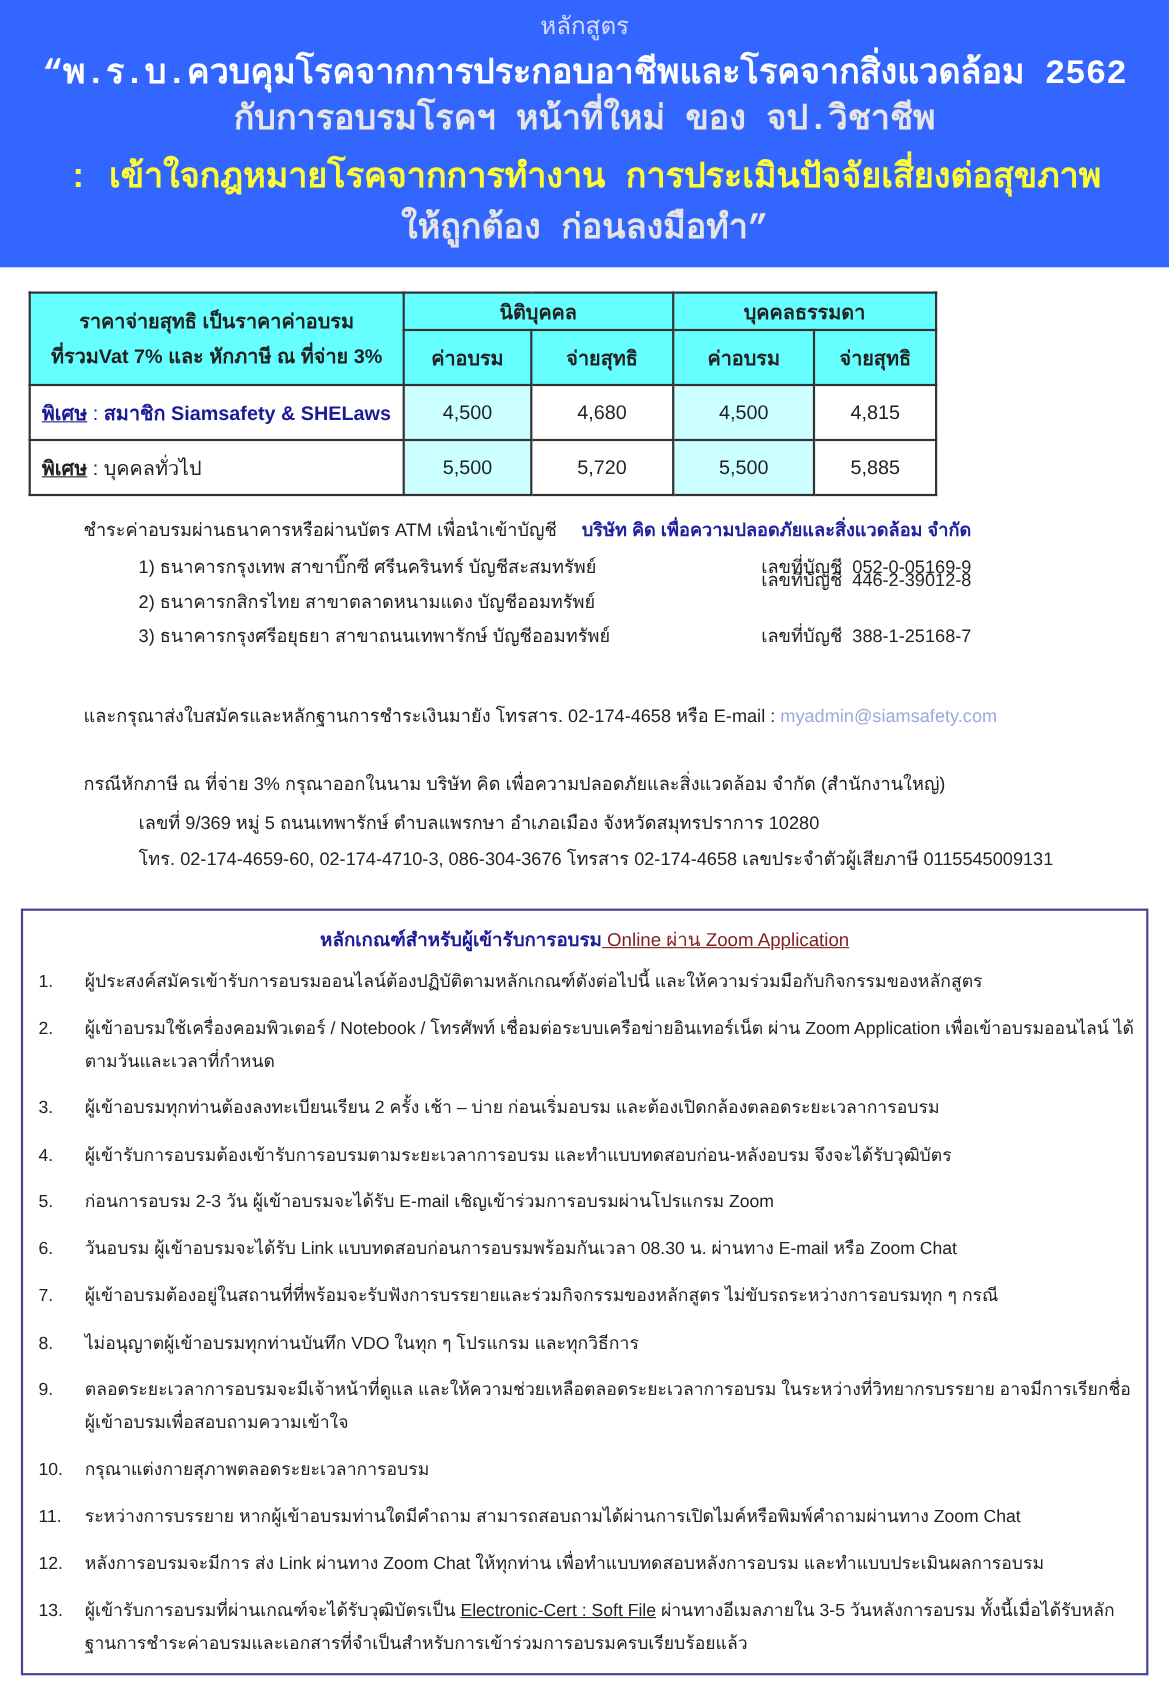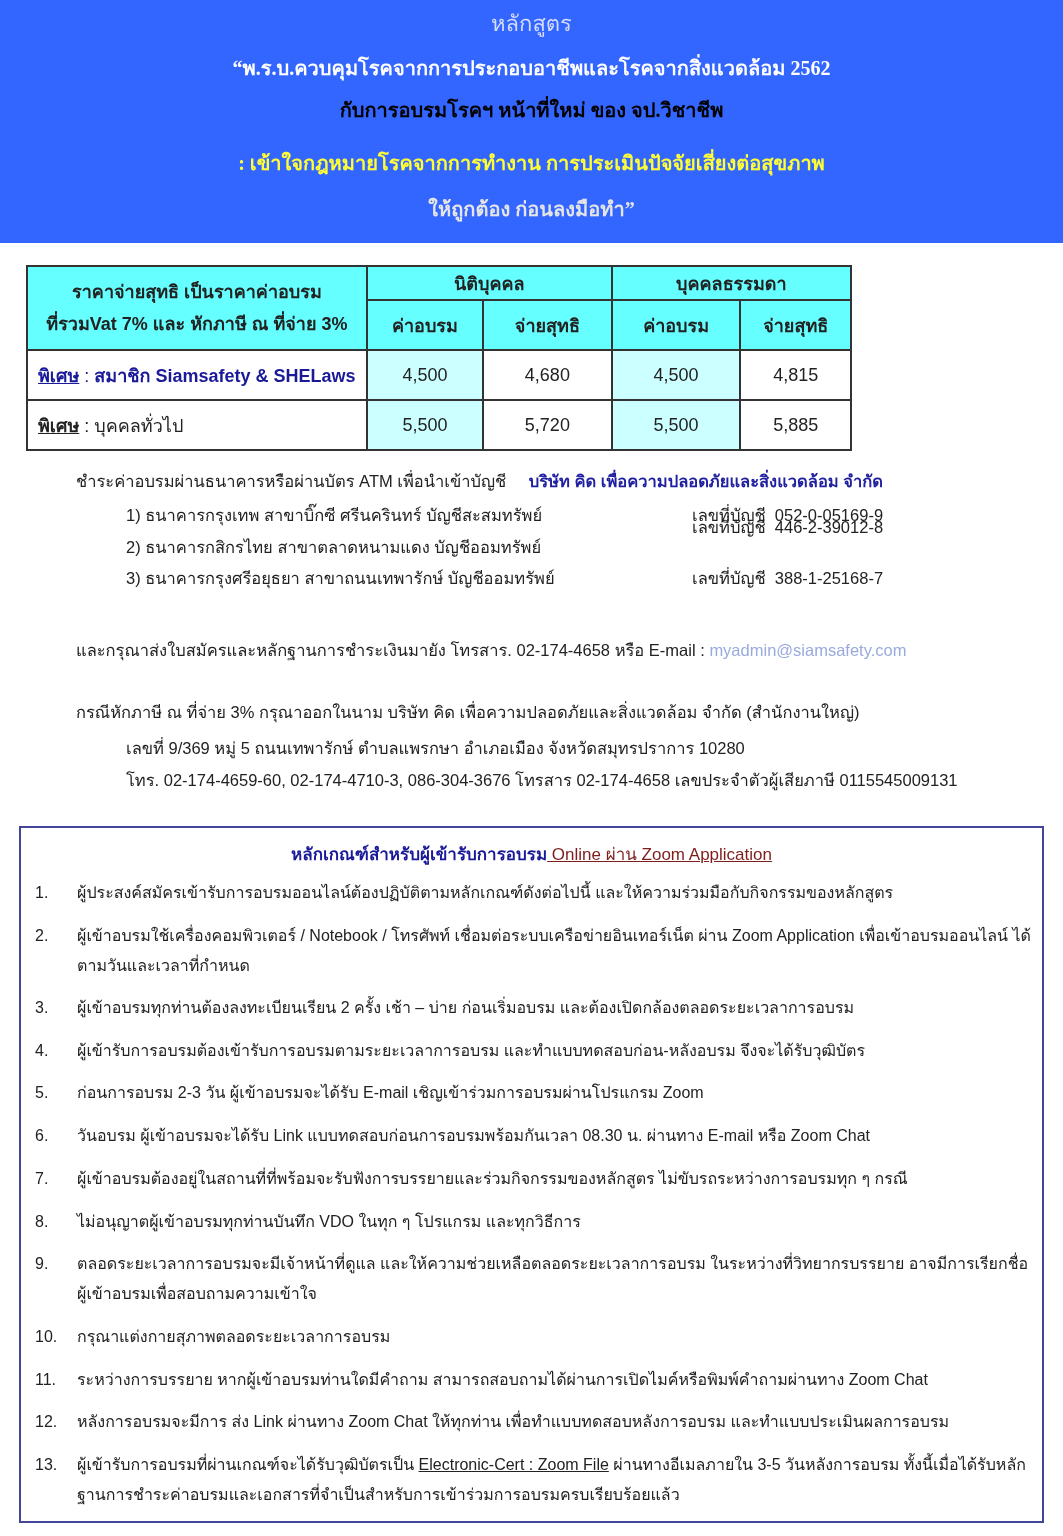--- a/index.html
+++ b/index.html
@@ -7,23 +7,23 @@
   body { font-family: "Liberation Sans", "DejaVu Sans", sans-serif; color: #222; position: relative; }
 
   .banner {
     position: absolute; left: 0; top: 0; width: 1063px; height: 243px;
     background: #3366ff;
     text-align: center;
     font-family: "Liberation Serif", "DejaVu Serif", serif;
     font-weight: bold;
   }
   .banner .kicker { position: absolute; left: 0; right: 0; top: 6px; font-size: 22px; color: #d6dcff; font-weight: normal; }
-  .banner .line { position: absolute; left: 0; right: 0; font-size: 20px; line-height: 40px; white-space: nowrap; }
+  .banner .line { position: absolute; left: 0; right: 0; font-size: 31px; line-height: 40px; white-space: nowrap; font-family: Liberation Mono, monospace; }
   .banner .l1 { top: 48px; color: #ffffff; }
-  .banner .l2 { top: 90px; color: #000000; }
+  .banner .l2 { top: 90px; color: #e5e5e5; }
   .banner .l3 { top: 143px; color: #ffff33; }
   .banner .l4 { top: 189px; color: #e5e5e5; }
 
   table.price {
     position: absolute; left: 26px; top: 265px; width: 826px;
     border-collapse: collapse;
     font-size: 18px;
   }
   table.price td, table.price th {
     border: 2px solid #333;
@@ -175,15 +175,15 @@
   <div class="rule" style="top:537px">
       <span class="num">11.</span>
       <span class="txt">ระหว่างการบรรยาย หากผู้เข้าอบรมท่านใดมีคำถาม  สามารถสอบถามได้ผ่านการเปิดไมค์หรือพิมพ์คำถามผ่านทาง  Zoom Chat</span>
     </div>
   <div class="rule" style="top:579px">
       <span class="num">12.</span>
       <span class="txt">หลังการอบรมจะมีการ ส่ง Link ผ่านทาง Zoom Chat ให้ทุกท่าน เพื่อทำแบบทดสอบหลังการอบรม และทำแบบประเมินผลการอบรม</span>
     </div>
   <div class="rule" style="top:622px">
       <span class="num">13.</span>
-      <span class="txt"><span>ผู้เข้ารับการอบรมที่ผ่านเกณฑ์จะได้รับวุฒิบัตรเป็น </span><span style="text-decoration:underline">Electronic-Cert : Zoom File</span><span> ผ่านทางอีเมลภายใน 3-5 วันหลังการอบรม ทั้งนี้เมื่อได้รับหลักฐานการชำระค่าอบรมและเอกสารที่จำเป็นสำหรับการเข้าร่วมการอบรมครบเรียบร้อยแล้ว</span></span>
+      <span class="txt"><span>ผู้เข้ารับการอบรมที่ผ่านเกณฑ์จะได้รับวุฒิบัตรเป็น </span><span style="text-decoration:underline">Electronic-Cert : Soft File</span><span> ผ่านทางอีเมลภายใน 3-5 วันหลังการอบรม ทั้งนี้เมื่อได้รับหลักฐานการชำระค่าอบรมและเอกสารที่จำเป็นสำหรับการเข้าร่วมการอบรมครบเรียบร้อยแล้ว</span></span>
     </div>
 </div>
 
 </body></html>

